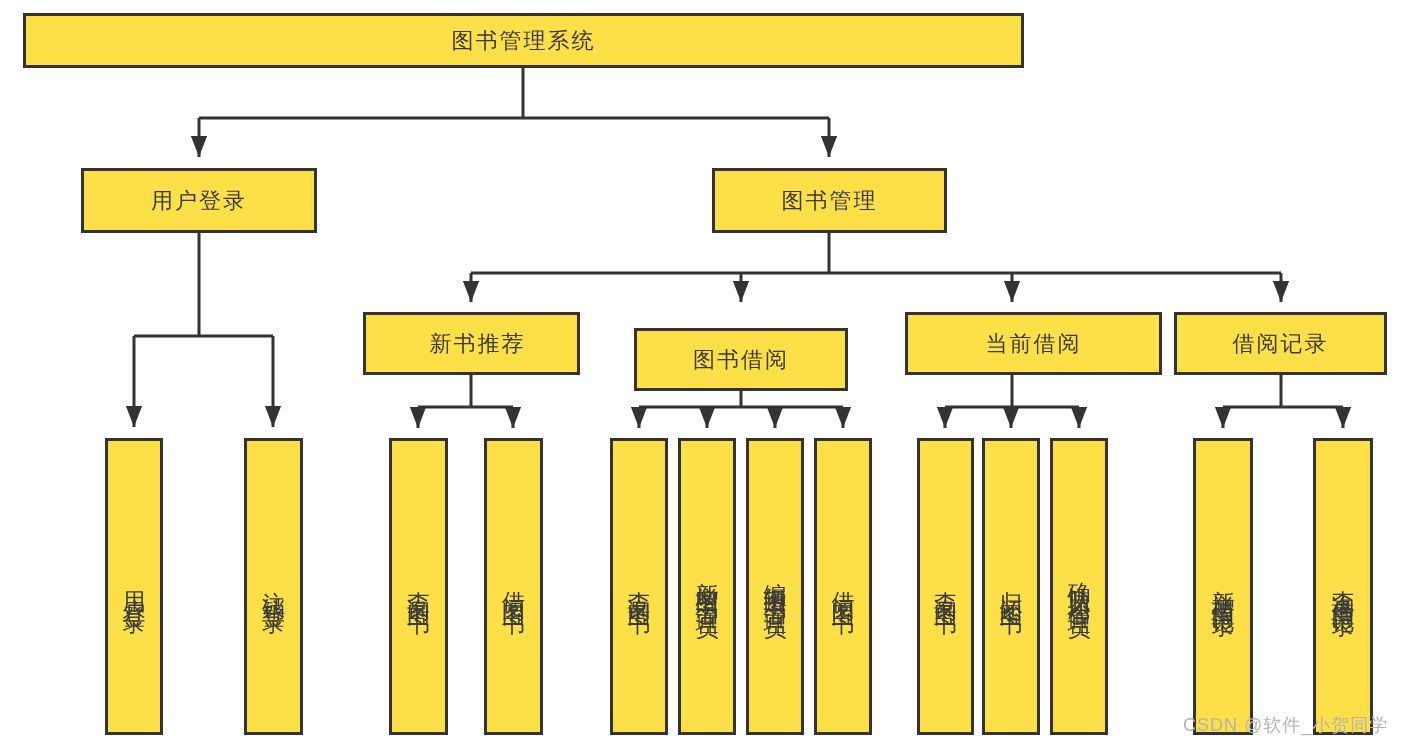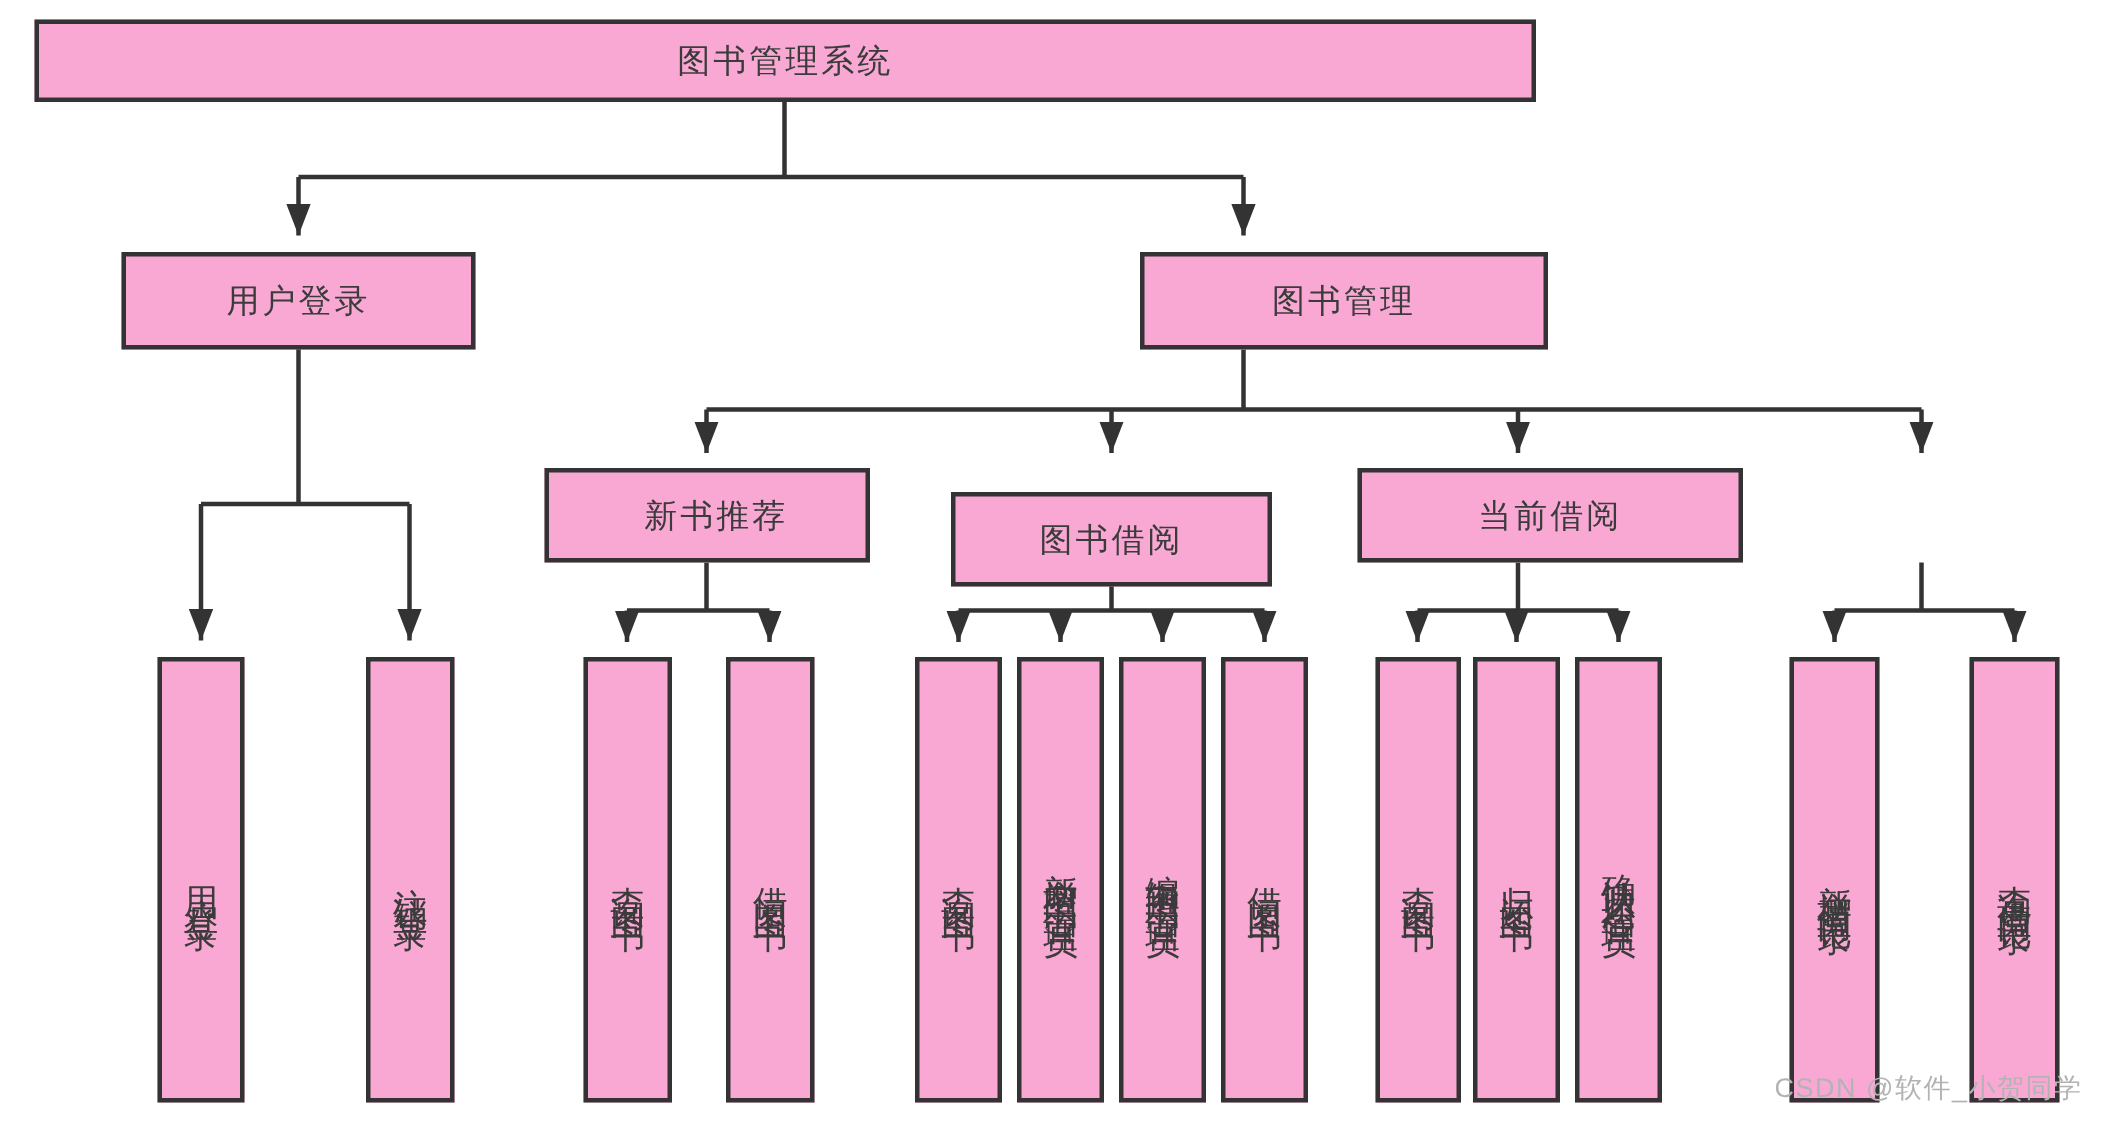--- a/index.html
+++ b/index.html
@@ -12,21 +12,21 @@
     overflow: hidden;
   }
   .connectors {
     position: absolute;
     left: 0; top: 0;
     z-index: 0;
   }
   .node {
     position: absolute;
     box-sizing: border-box;
-    background: #f9a8d4;
+    background: #fde047;
     border: 3px solid #333333;
     color: #3b3b3b;
     display: flex;
     align-items: center;
     justify-content: center;
     font-size: 22px;
     letter-spacing: 2px;
     z-index: 1;
     text-align: center;
   }
@@ -94,25 +94,26 @@
 
       <path d="M1281,375 V407 M1223,407 H1343"></path>
       <path d="M1223,407 V428" marker-end="url(#ah)"></path>
       <path d="M1343,407 V428" marker-end="url(#ah)"></path>
     </g>
   </svg>
 
   <div class="node" style="left:23px; top:13px; width:1001px; height:55px;">图书管理系统</div>
 
   <div class="node" style="left:81px; top:168px; width:236px; height:65px;">用户登录</div>
-  <div class="node" style="left:712px; top:168px; width:272px; height:65px;margin-left:48px;">图书管理</div>
+  <div class="node" style="left:712px; top:168px; width:235px; height:65px;">图书管理</div>
 
   <div class="node" style="left:363px; top:312px; width:217px; height:63px;padding-left:12px;">新书推荐</div>
   <div class="node" style="left:634px; top:312px; width:214px; height:63px;margin-top:16px;">图书借阅</div>
   <div class="node" style="left:905px; top:312px; width:257px; height:63px;">当前借阅</div>
+  <div class="node" style="left:1174px; top:312px; width:213px; height:63px;">借阅记录</div>
 
   <div class="node leaf" style="left:105px; top:438px; width:58px; height:297px;">用户登录</div>
   <div class="node leaf" style="left:244px; top:438px; width:59px; height:297px;">注销登录</div>
 
   <div class="node leaf" style="left:389px; top:438px; width:59px; height:297px;">查询图书</div>
   <div class="node leaf" style="left:484px; top:438px; width:59px; height:297px;">借阅图书</div>
 
   <div class="node leaf" style="left:610px; top:438px; width:58px; height:297px;">查询图书</div>
   <div class="node leaf long" style="left:678px; top:438px; width:58px; height:297px;">新增图书（管理员）</div>
   <div class="node leaf long" style="left:746px; top:438px; width:58px; height:297px;">编辑图书（管理员）</div>

